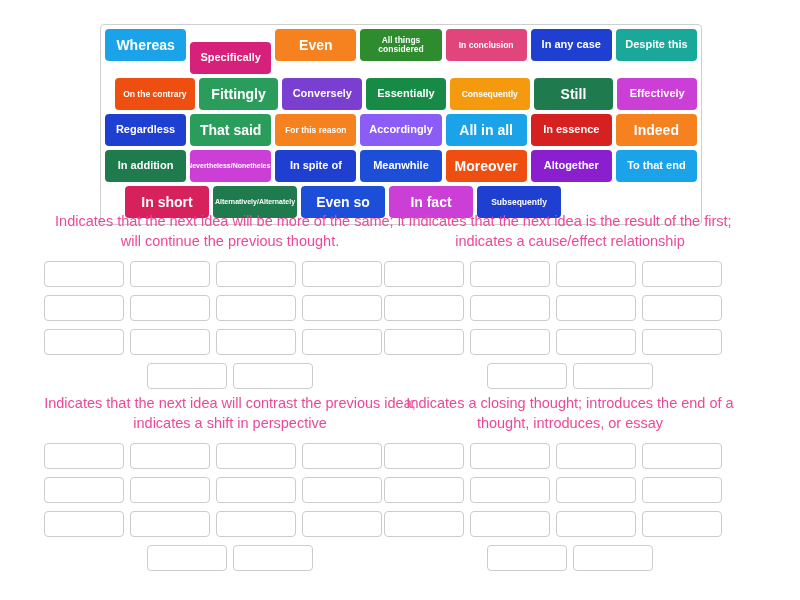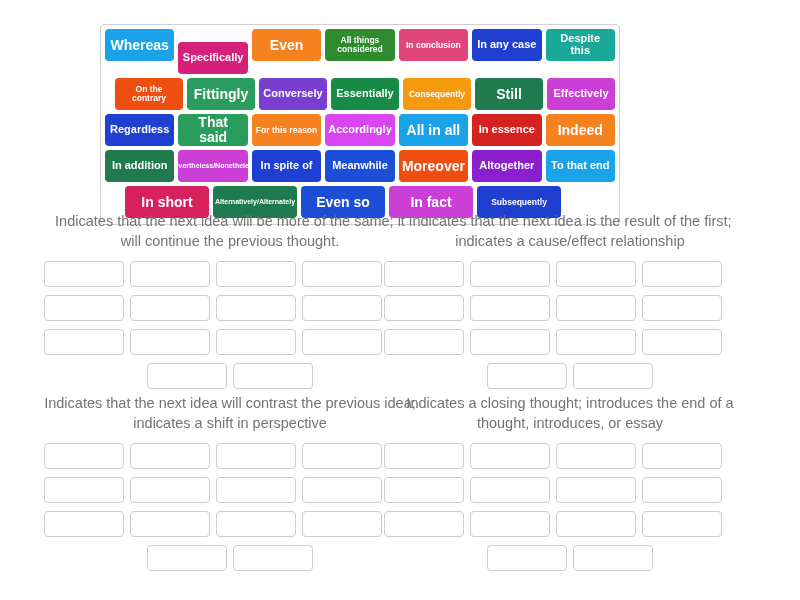--- a/index.html
+++ b/index.html
@@ -16,21 +16,21 @@
     width: 800px;
     height: 600px;
     overflow: hidden;
   }
 
   
   .wordbank {
     position: absolute;
     left: 100px;
     top: 24px;
-    width: 520px;
+    width: 602px;
     border: 1px solid #cfcfcf;
     border-radius: 4px;
     background: #ffffff;
     padding: 4px 4px 6px 4px;
     box-sizing: border-box;
   }
   .wb-row {
     display: flex;
     gap: 4px;
     margin-bottom: 4px;
@@ -59,21 +59,21 @@
   .tile.tiny { font-size: 7px; }
 
   
   .quad {
     position: absolute;
     width: 372px;
   }
   .quad-title {
     text-align: center;
     font-size: 14.5px;
-    color: #737373;
+    color: #ec4899;
     line-height: 1.35;
     margin-bottom: 10px;
   }
   .slot-row {
     display: flex;
     gap: 6px;
     margin-bottom: 8px;
   }
   .slot-row.center { justify-content: center; }
   .slot {
@@ -111,21 +111,21 @@
         <div class="tile w84 small" style="background: rgb(122, 63, 208);">Conversely</div>
         <div class="tile w84 small" style="background: rgb(23, 138, 69);">Essentially</div>
         <div class="tile w84 xsmall" style="background: rgb(245, 154, 15);">Consequently</div>
         <div class="tile w84" style="background: rgb(31, 122, 77);">Still</div>
         <div class="tile w84 small" style="background: rgb(204, 63, 214);">Effectively</div>
       </div>
       <div class="wb-row">
         <div class="tile w84 small" style="background: rgb(31, 63, 208);">Regardless</div>
         <div class="tile w84" style="background: rgb(42, 157, 92);">That said</div>
         <div class="tile w84 xsmall" style="background: rgb(245, 129, 31);">For this reason</div>
-        <div class="tile w84 small" style="background: #d946ef;">Accordingly</div>
+        <div class="tile w84 small" style="background: #8b5cf6;">Accordingly</div>
         <div class="tile w84" style="background: rgb(26, 163, 232);">All in all</div>
         <div class="tile w84 small" style="background: rgb(214, 33, 33);">In essence</div>
         <div class="tile w84" style="background: rgb(245, 129, 31);">Indeed</div>
       </div>
       <div class="wb-row">
         <div class="tile w84 small" style="background: rgb(31, 122, 77);">In addition</div>
         <div class="tile w84 tiny" style="background: rgb(204, 63, 214);">Nevertheless/Nonetheless</div>
         <div class="tile w84 small" style="background: rgb(31, 63, 208);">In spite of</div>
         <div class="tile w84 small" style="background: #1d4ed8;">Meanwhile</div>
         <div class="tile w84" style="background: rgb(239, 78, 17);">Moreover</div>

